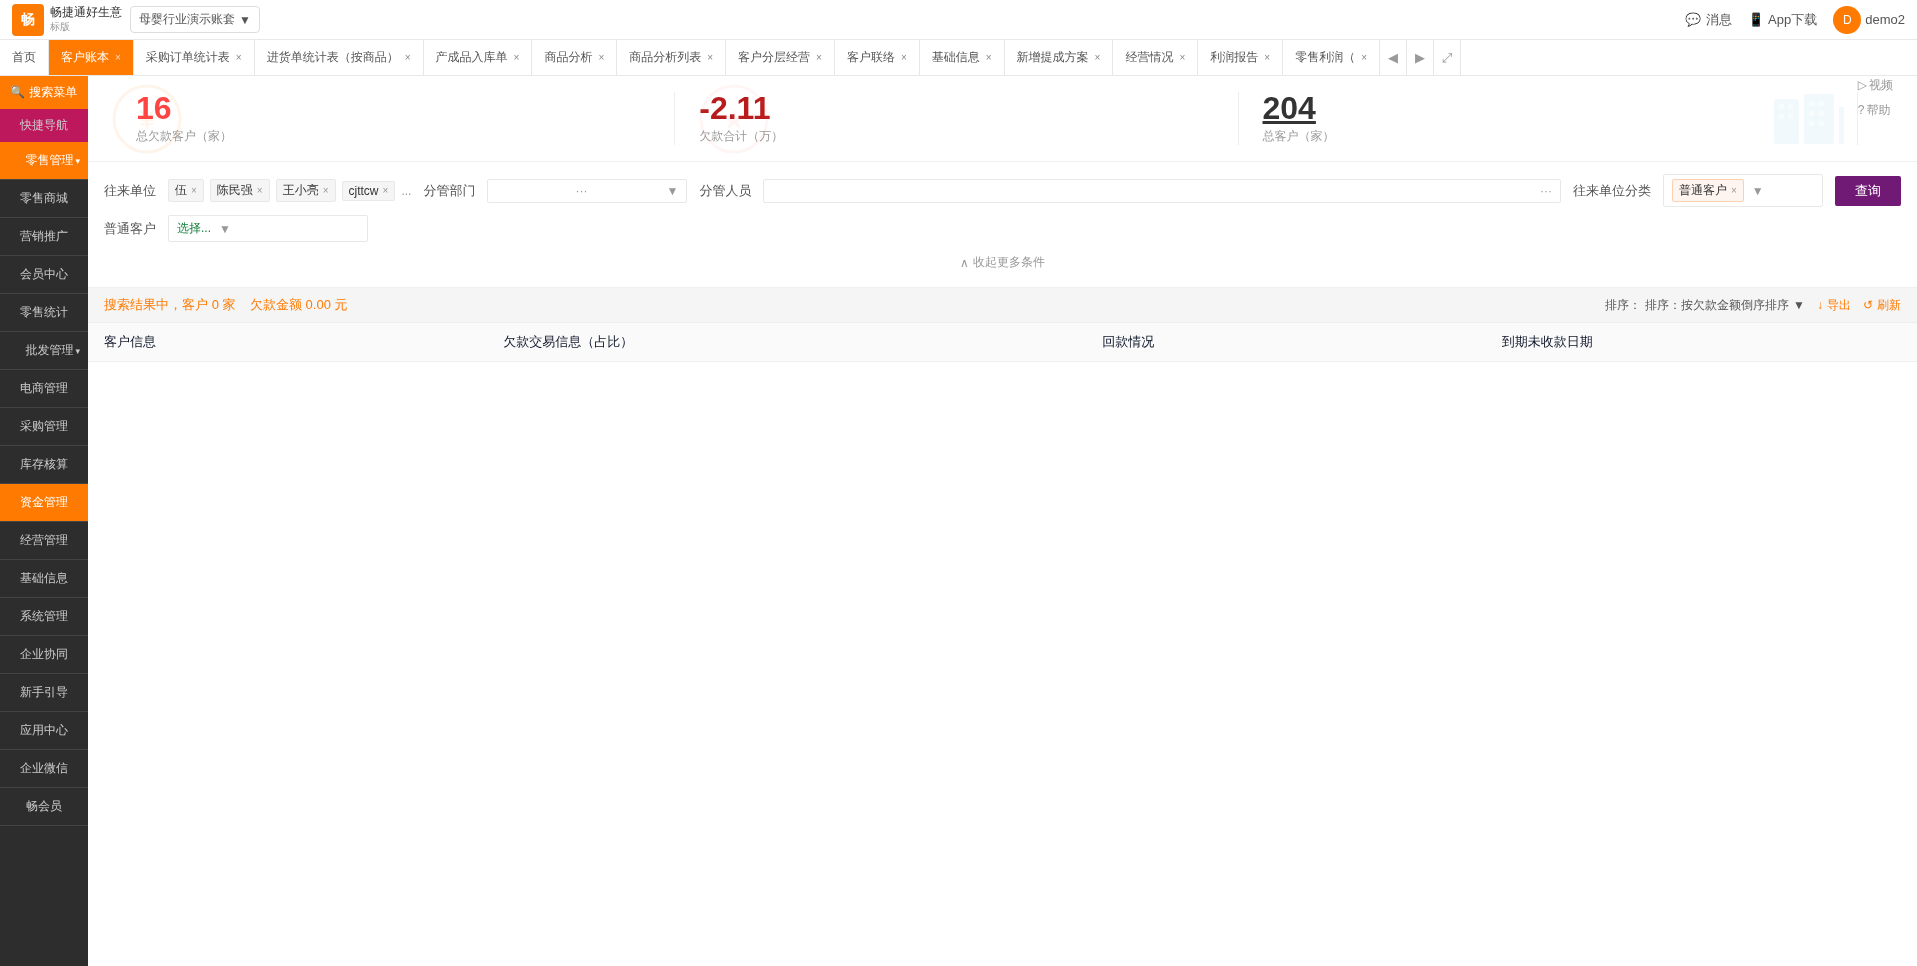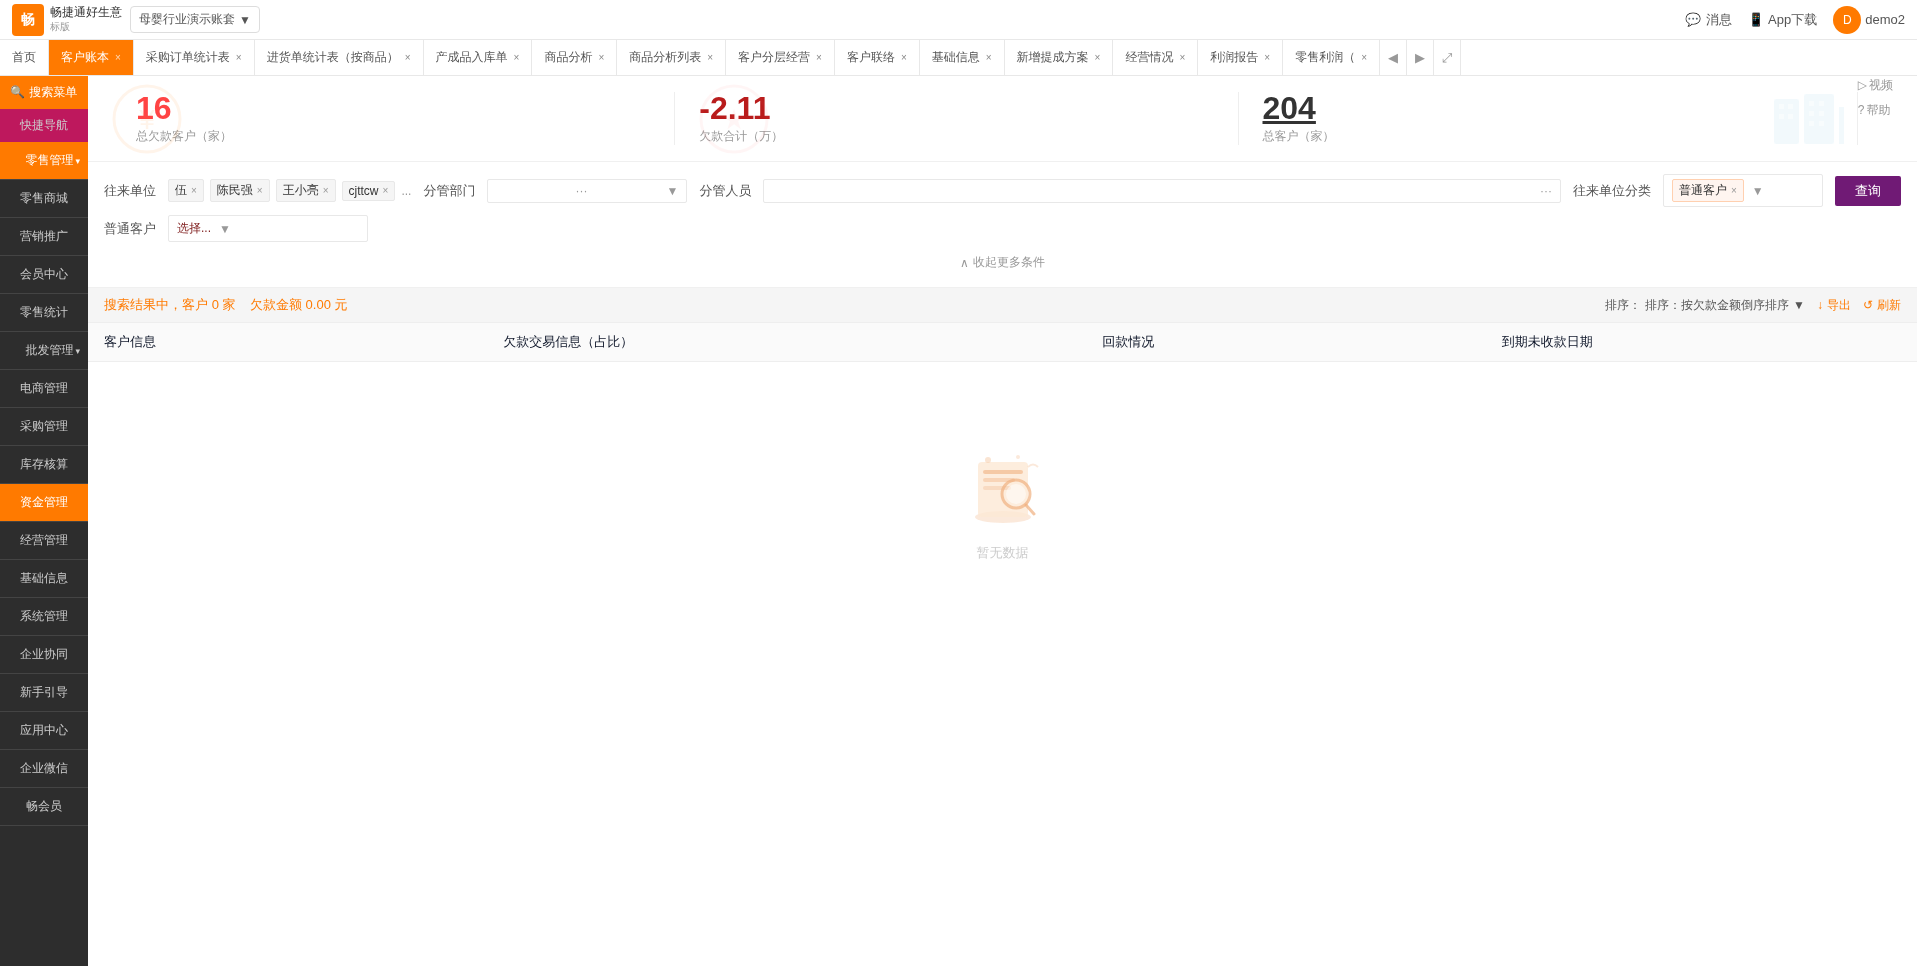--- a/index.html
+++ b/index.html
@@ -342,21 +342,21 @@
               <span class="remove">×</span>
             </div>
           </div>
           <span class="filter-select-arrow" style="margin-left:4px;">▼</span>
         </div>
         <button style="background:#701a75;color:#fff;border:none;padding:6px 20px;border-radius:2px;cursor:pointer;font-size:13px;">查询</button>
       </div>
       <div class="filter-row">
         <span class="filter-label">普通客户</span>
         <div class="filter-select" style="min-width:200px;">
-          <span style="color:#7f1d1d;">选择...</span>
+          <span style="color:#15803d;">选择...</span>
           <span class="filter-select-arrow" style="margin-left:4px;">▼</span>
         </div>
       </div>
       <div class="collapse-btn">
         <span>∧</span>
         <span>收起更多条件</span>
       </div>
     </div>
 
     <div class="results-bar">
@@ -387,35 +387,16 @@
     </div>
 
     <div class="table-area">
       <div class="table-header">
         <div class="col-1">客户信息</div>
         <div class="col-2">欠款交易信息（占比）</div>
         <div class="col-3">回款情况</div>
         <div class="col-4">到期未收款日期</div>
       </div>
 
-      <div class="empty-state">
-        <svg width="90" height="90" viewBox="0 0 90 90">
-
-          <ellipse cx="45" cy="75" rx="28" ry="6" fill="#f5c9a5" opacity="0.4"></ellipse>
-          <rect x="20" y="20" width="50" height="55" rx="4" fill="#fde8d5" opacity="0.8"></rect>
-          <rect x="25" y="28" width="40" height="4" rx="2" fill="#f0b080" opacity="0.6"></rect>
-          <rect x="25" y="36" width="32" height="4" rx="2" fill="#f0b080" opacity="0.4"></rect>
-          <rect x="25" y="44" width="28" height="4" rx="2" fill="#f0b080" opacity="0.3"></rect>
-
-          <circle cx="58" cy="52" r="14" fill="none" stroke="#f0b080" stroke-width="3" opacity="0.7"></circle>
-          <circle cx="58" cy="52" r="10" fill="#fff" opacity="0.5"></circle>
-          <line x1="68" y1="63" x2="76" y2="72" stroke="#f0b080" stroke-width="3" stroke-linecap="round" opacity="0.7"></line>
-
-          <circle cx="30" cy="18" r="3" fill="#f5c9a5" opacity="0.5"></circle>
-          <circle cx="60" cy="15" r="2" fill="#f5c9a5" opacity="0.4"></circle>
-          <path d="M70 25 Q75 20 80 25" stroke="#f5c9a5" stroke-width="2" fill="none" opacity="0.4"></path>
-        </svg>
-        <div class="empty-label">暂无数据</div>
-      </div>
     </div>
 
   </div>
 </div>
 
 </body></html>

